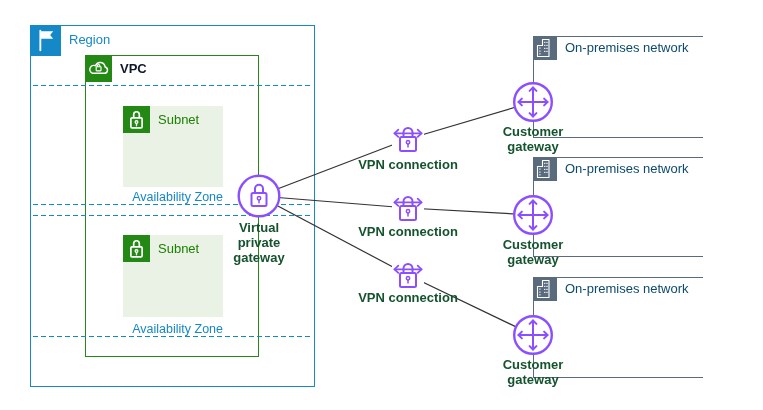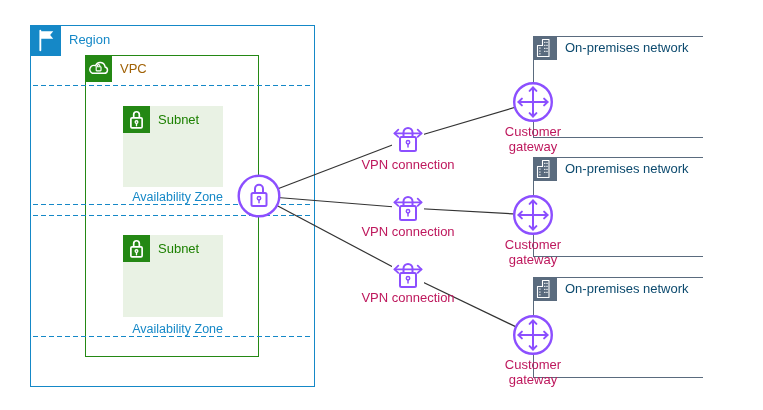--- a/index.html
+++ b/index.html
@@ -12,24 +12,24 @@
   .vpc-box{position:absolute;left:85px;top:55px;width:172px;height:300px;border:1px solid #248814;}
   .subnet-box{position:absolute;left:123px;width:100px;background:#E9F2E4;}
   .opn-box{position:absolute;left:533px;width:199px;border:1px solid #5A6B7E;}
   .icon-square{position:absolute;display:flex;align-items:center;justify-content:center;}
   .sq-blue{background:#1588C7;}
   .sq-green{background:#248814;}
   .sq-slate{background:#5A6B7E;}
   
   .lbl{position:absolute;font-size:13px;line-height:1.15;white-space:nowrap;}
   .lbl-region{color:#1588C7;}
-  .lbl-vpc{color:#a16207;}
+  .lbl-vpc{color:#0f172a;font-weight:bold;}
   .lbl-subnet{color:#1D8102;}
   .lbl-az{color:#1588C7;font-size:12.5px;text-align:right;width:100px;white-space:nowrap;}
-  .lbl-dark{color:#be185d;}
+  .lbl-dark{color:#14532d;font-weight:bold;}
   .lbl-opn{color:#0c4a6e;}
   .lbl-wrap{white-space:normal;text-align:center;}
   .purple{color:#8C4FFF;}
 </style>
 </head>
 <body>
 
 <div class="canvas">
 
   <svg width="0" height="0" style="position:absolute" aria-hidden="true">
@@ -182,20 +182,21 @@
   <svg class="abs purple" style="left:511px;top:313px;" width="44" height="44">
       <use href="#sym-cgw"></use>
     </svg>
 
   <div class="lbl lbl-region" style="left:69px;top:33px;">Region</div>
   <div class="lbl lbl-vpc" style="left:120px;top:62px;">VPC</div>
   <div class="lbl lbl-subnet" style="left:158px;top:113px;">Subnet</div>
   <div class="lbl lbl-subnet" style="left:158px;top:242px;">Subnet</div>
   <div class="lbl lbl-az" style="left:123px;top:190px;">Availability Zone</div>
   <div class="lbl lbl-az" style="left:123px;top:322px;">Availability Zone</div>
+  <div class="lbl lbl-dark lbl-wrap" style="left:223px;top:221px;width:72px;">Virtual private gateway</div>
   <div class="lbl lbl-dark lbl-wrap" style="left:348px;top:158px;width:120px;">VPN connection</div>
   <div class="lbl lbl-dark lbl-wrap" style="left:348px;top:225px;width:120px;">VPN connection</div>
   <div class="lbl lbl-dark lbl-wrap" style="left:348px;top:291px;width:120px;">VPN connection</div>
   <div class="lbl lbl-dark lbl-wrap" style="left:493px;top:125px;width:80px;">Customer gateway</div>
   <div class="lbl lbl-dark lbl-wrap" style="left:493px;top:238px;width:80px;">Customer gateway</div>
   <div class="lbl lbl-dark lbl-wrap" style="left:493px;top:358px;width:80px;">Customer gateway</div>
   <div class="lbl lbl-opn" style="left:565px;top:41px;">On-premises network</div>
   <div class="lbl lbl-opn" style="left:565px;top:162px;">On-premises network</div>
   <div class="lbl lbl-opn" style="left:565px;top:282px;">On-premises network</div>
 

